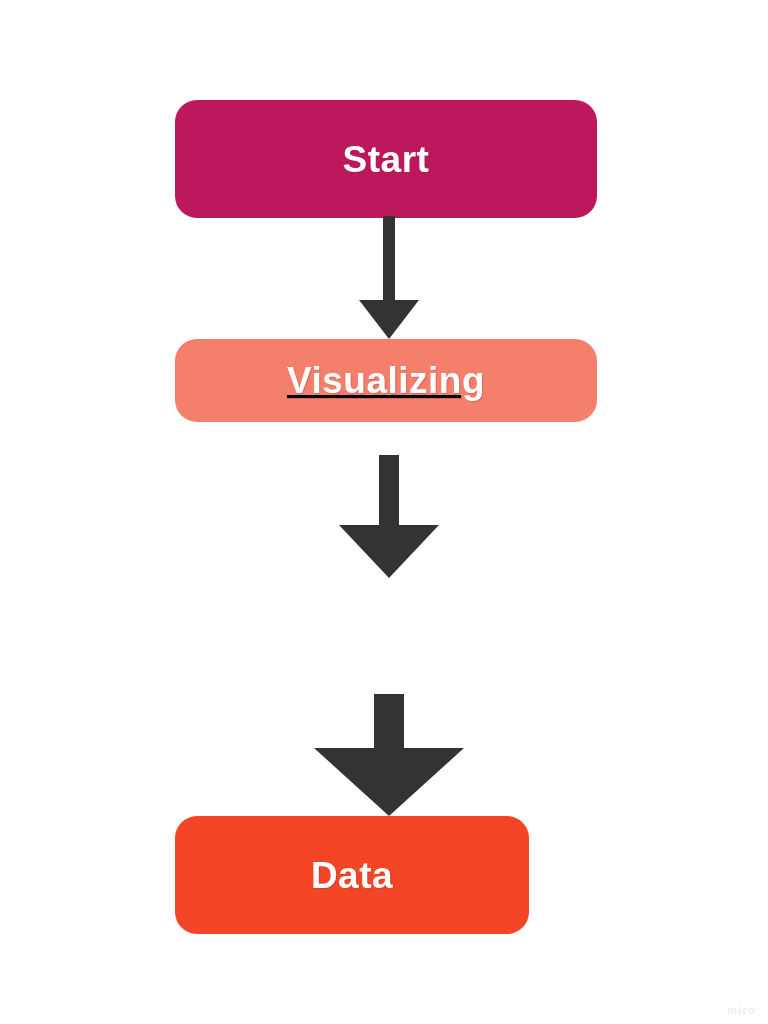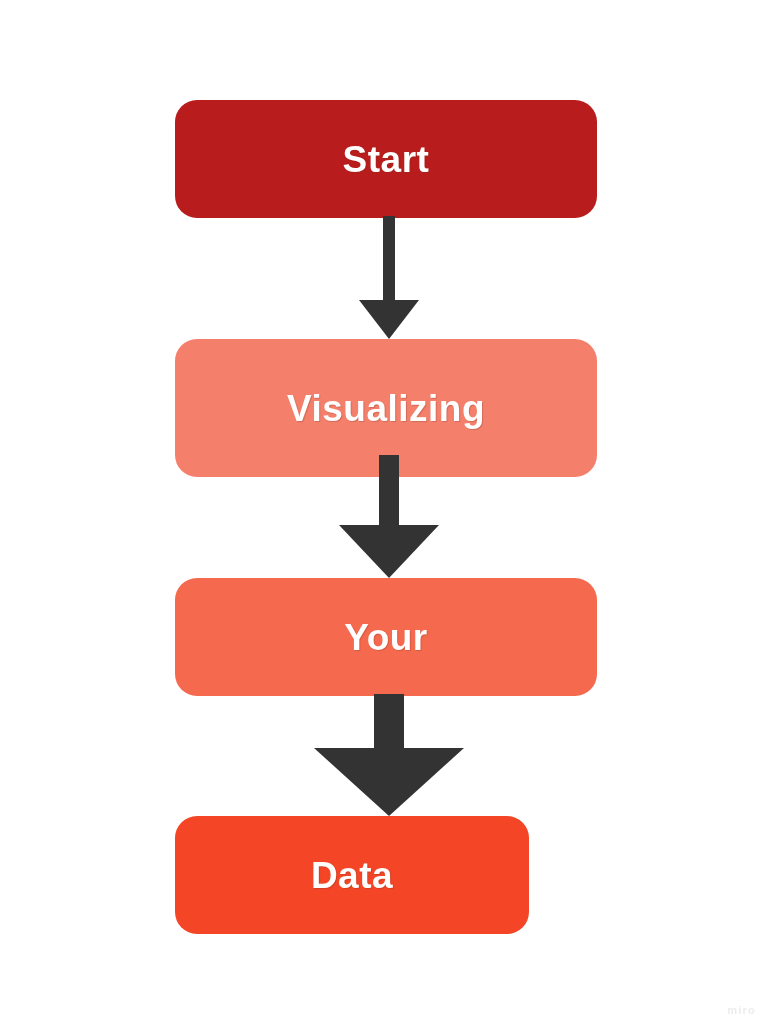--- a/index.html
+++ b/index.html
@@ -50,21 +50,21 @@
     line-height: 1;
     text-shadow: 1px 1px 1px rgba(120, 50, 35, 0.28);
     white-space: nowrap;
     user-select: none;
   }
 
   #node-start {
     left: 175px;  top: 100px;  width: 422px; height: 118px;
   }
   #node-visualizing {
-    left: 175px;  top: 339px;  width: 422px; height: 138px;
+    left: 175px;  top: 339px;  width: 422px; height: 83px; text-decoration: underline;
   }
   #node-your {
     left: 175px;  top: 578px;  width: 422px; height: 118px;
   }
   #node-data {
     left: 175px;  top: 816px;  width: 354px; height: 118px;
   }
 
   
   .arrow {
@@ -88,21 +88,21 @@
     color: #ededed;
     user-select: none;
   }
 </style>
 </head>
 <body style="background: rgb(255, 255, 255);">
 
 <div id="canvas">
   <div class="flow">
 
-    <div class="node" id="node-start" style="background: #b91c1c;">
+    <div class="node" id="node-start" style="background: #be185d;">
       <span class="node-label" style="color: rgb(255, 255, 255);">Start</span>
     </div>
 
     <div class="arrow" id="arrow-1">
       <svg width="120" height="125" viewBox="0 0 120 125" aria-hidden="true">
         <g>
           <rect x="54" y="0" width="12" height="88" fill="#333333"></rect>
           <polygon points="30,84 90,84 60,123" fill="#333333"></polygon>
         </g>
       </svg>
@@ -114,23 +114,20 @@
 
     <div class="arrow" id="arrow-2">
       <svg width="150" height="125" viewBox="0 0 150 125" aria-hidden="true">
         <g>
           <rect x="65" y="0" width="20" height="76" fill="#333333"></rect>
           <polygon points="25,70 125,70 75,123" fill="#333333"></polygon>
         </g>
       </svg>
     </div>
 
-    <div class="node" id="node-your" style="background: rgb(245, 106, 78);">
-      <span class="node-label" style="color: rgb(255, 255, 255);">Your</span>
-    </div>
 
     <div class="arrow" id="arrow-3">
       <svg width="180" height="124" viewBox="0 0 180 124" aria-hidden="true">
         <g>
           <rect x="75" y="0" width="30" height="62" fill="#333333"></rect>
           <polygon points="15,54 165,54 90,122" fill="#333333"></polygon>
         </g>
       </svg>
     </div>
 

